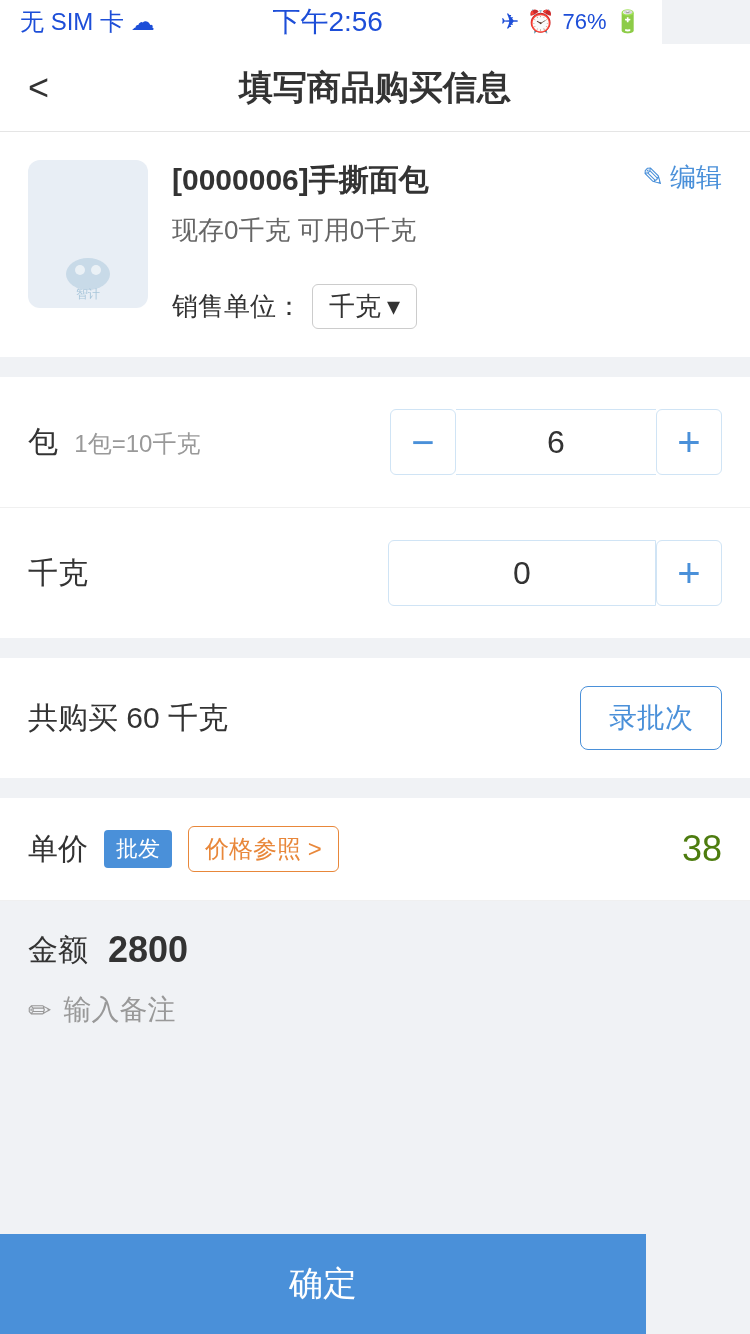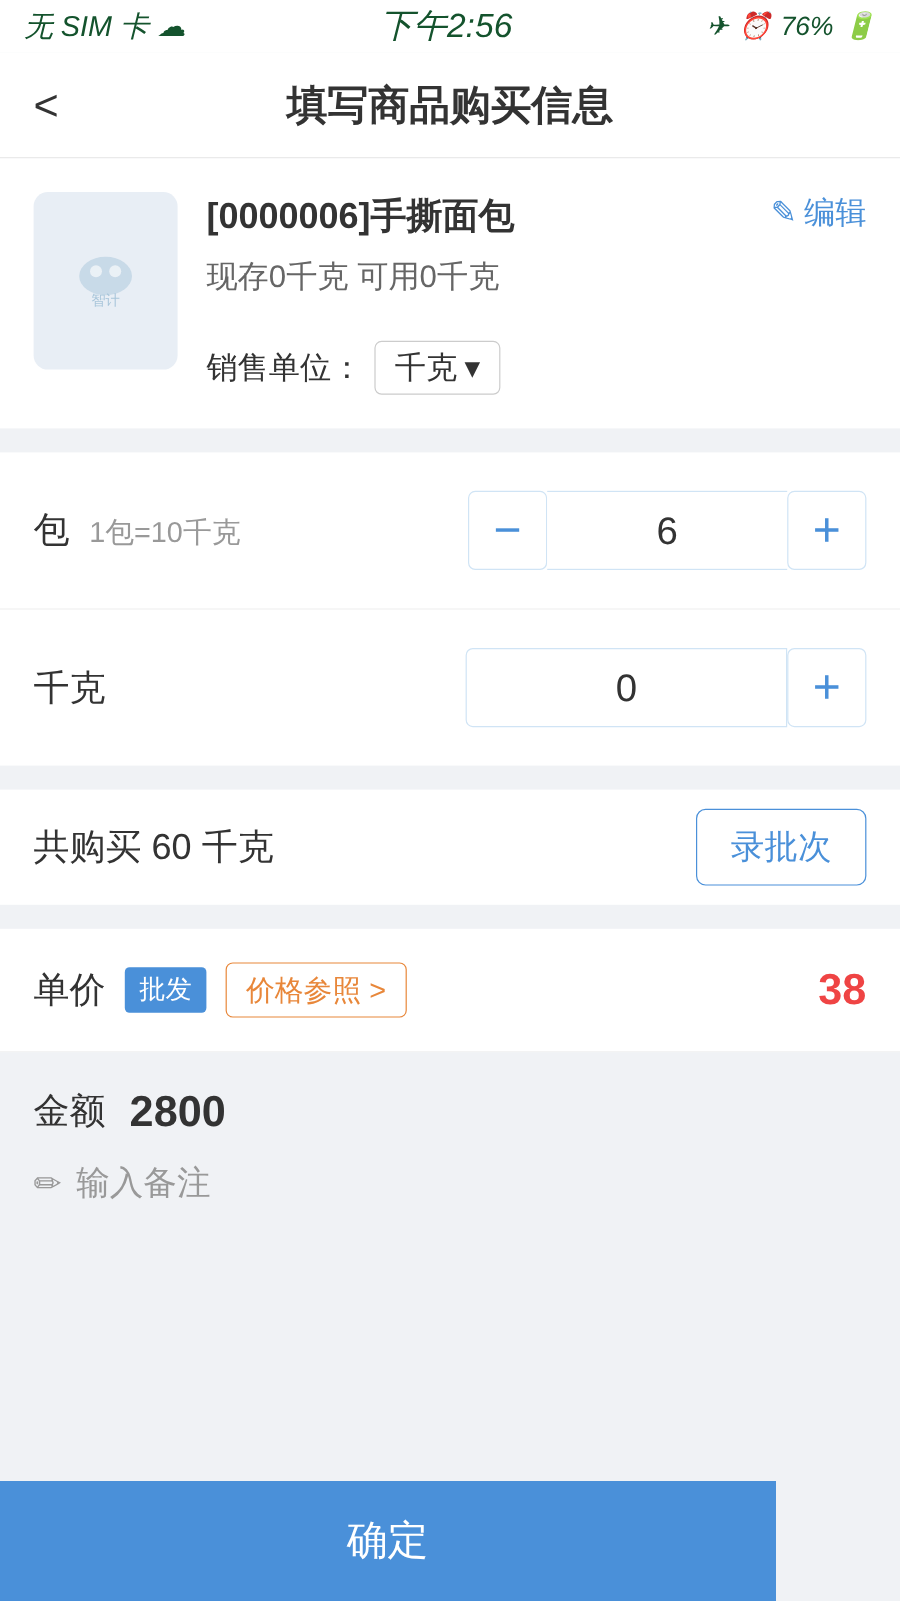--- a/index.html
+++ b/index.html
@@ -8,30 +8,29 @@
       width: 750px;
       min-height: 1334px;
       font-family: -apple-system, "PingFang SC", "Microsoft YaHei", sans-serif;
       background: #f0f2f5;
       font-size: 28px;
       position: relative;
     }
 
     
     .status-bar {
-      width: 750px;
+      width: 662px;
       height: 44px;
       background: #fff;
       display: flex;
       align-items: center;
       justify-content: space-between;
       padding: 0 20px;
       font-size: 24px;
-      color: #14532d;
-      font-style: italic;
+      color: #1d4ed8;
     }
     .status-left { display: flex; align-items: center; gap: 8px; }
     .status-center { font-size: 28px; font-weight: 500; }
     .status-right { display: flex; align-items: center; gap: 8px; font-size: 22px; }
 
     
     .nav-bar {
       width: 750px;
       height: 88px;
       background: #fff;
@@ -62,21 +61,21 @@
       align-items: flex-start;
       gap: 24px;
       margin-bottom: 20px;
     }
     .product-image {
       width: 120px;
       height: 148px;
       background: #e8eef5;
       border-radius: 12px;
       display: flex;
-      align-items: center;
+      align-items: flex-end;
       justify-content: center;
       flex-shrink: 0;
     }
     .product-image svg { width: 60px; height: 60px; opacity: 0.5; }
     .product-info { flex: 1; }
     .product-name {
       font-size: 30px;
       font-weight: 600;
       color: #333;
       margin-bottom: 12px;
@@ -174,21 +173,21 @@
       text-align: center;
       font-size: 32px;
       color: #333;
       background: #fff;
       border-radius: 6px 0 0 6px;
     }
 
     
     .summary-section {
       background: #fff;
-      padding: 16px 28px;
+      padding: 28px 28px;
       display: flex;
       align-items: center;
       justify-content: space-between;
       margin-bottom: 20px;
     }
     .summary-text {
       font-size: 30px;
       color: #333;
     }
     .batch-btn {
@@ -232,22 +231,22 @@
       color: #e8873a;
       background: #fff;
       cursor: pointer;
       display: flex;
       align-items: center;
       gap: 4px;
     }
     .price-value {
       margin-left: auto;
       font-size: 36px;
-      color: #ef4444;
-      font-weight: 700;
+      color: #4d7c0f;
+      font-weight: 400;
     }
 
     
     .amount-section {
       background: #f0f2f5;
       padding: 28px 28px;
     }
     .amount-row {
       display: flex;
       align-items: center;

